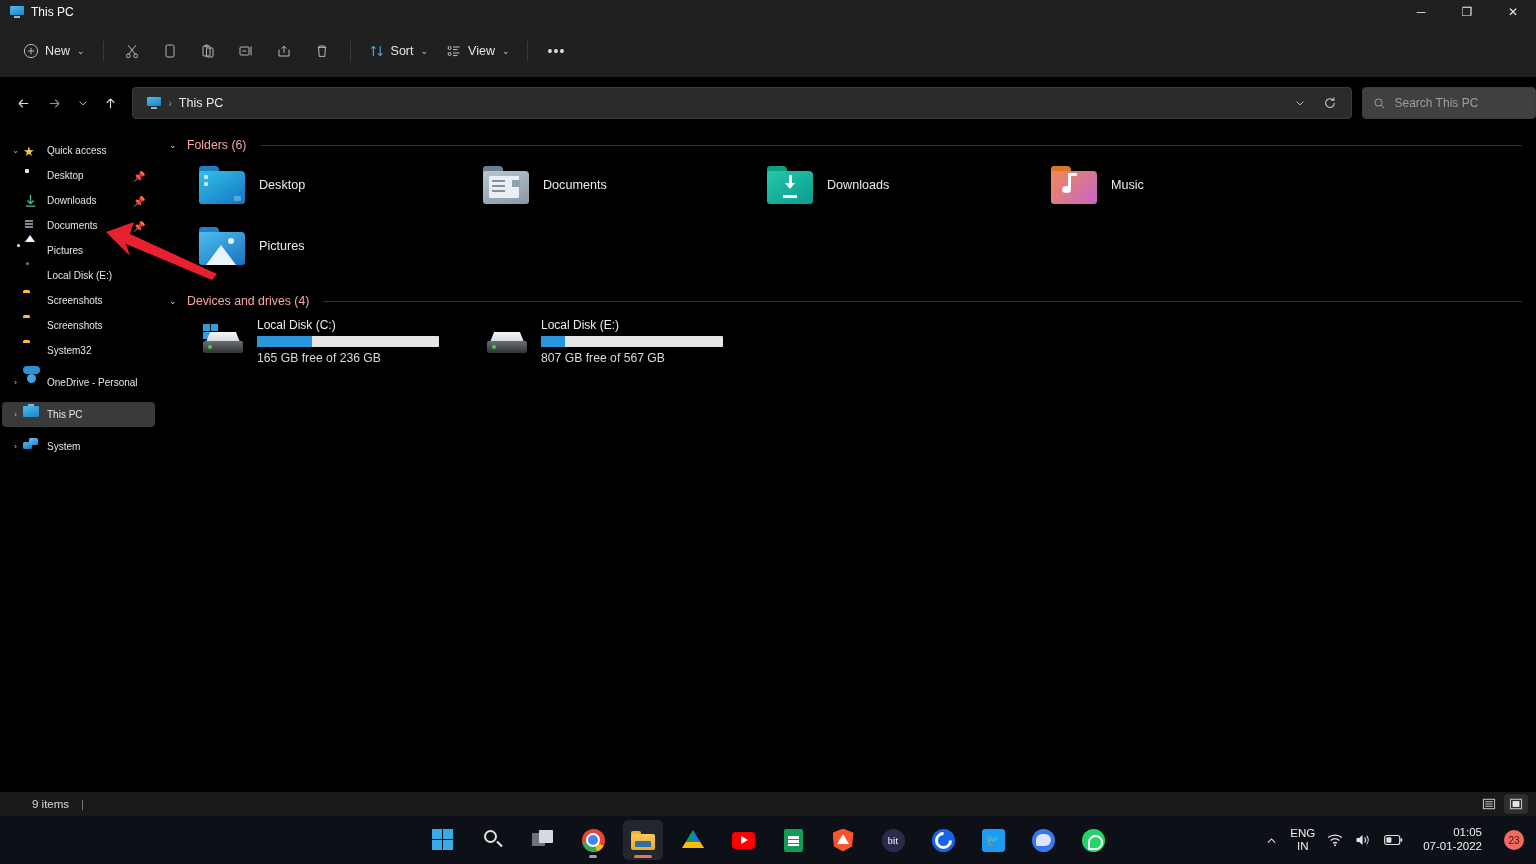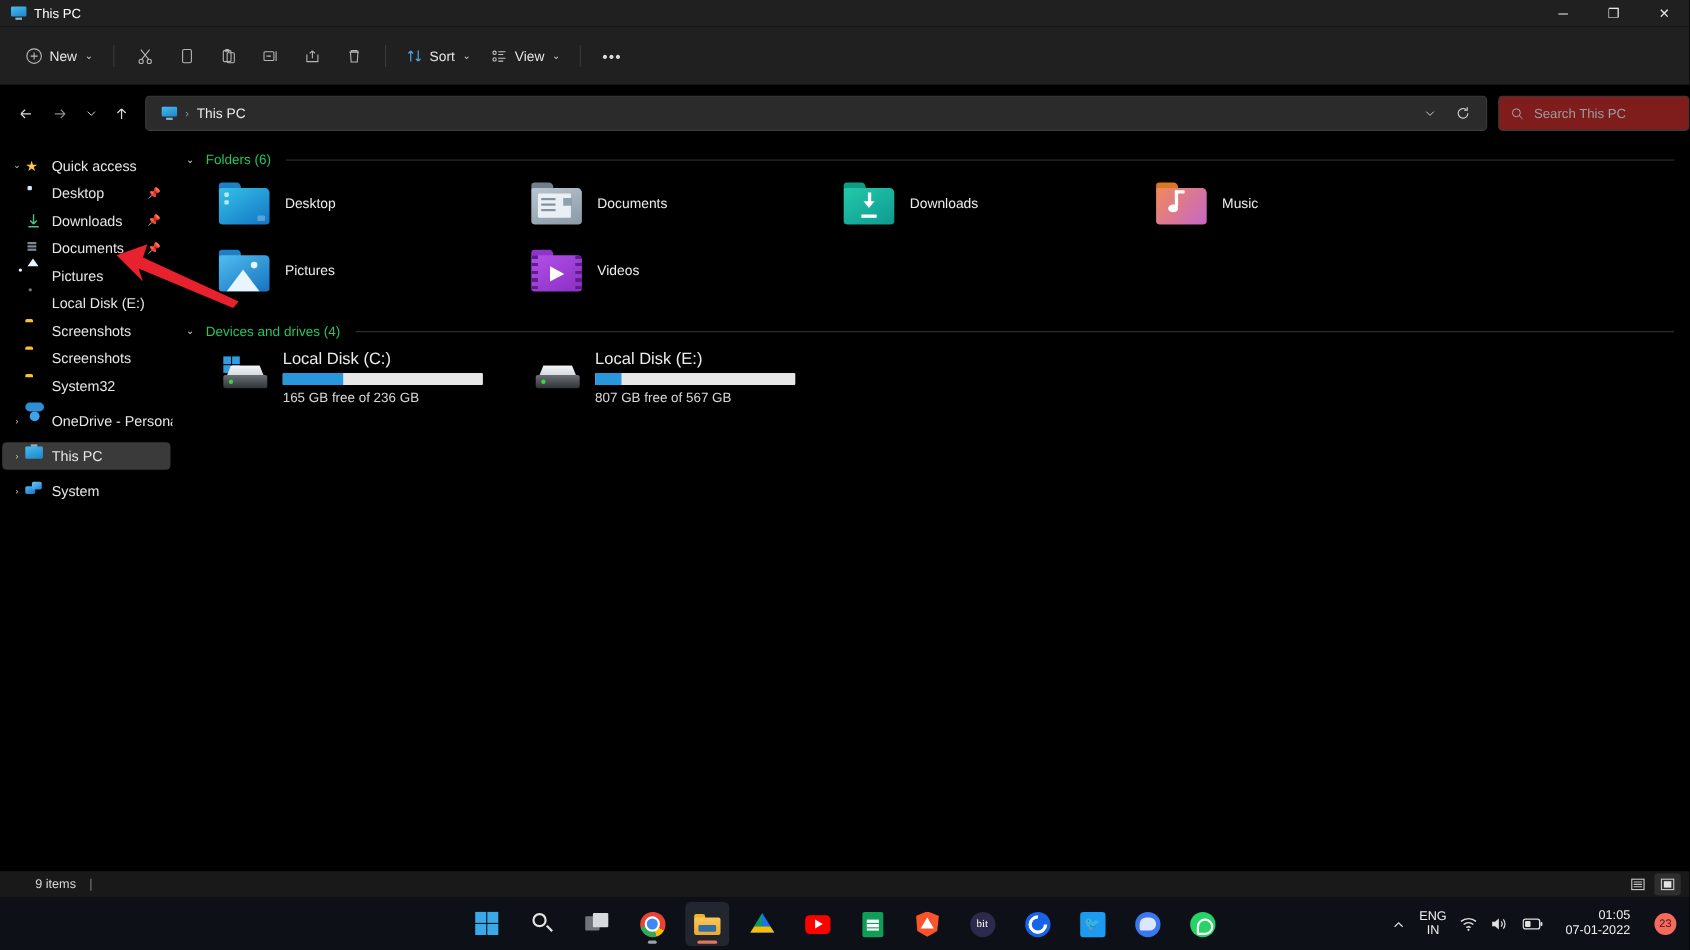--- a/index.html
+++ b/index.html
@@ -69,40 +69,40 @@
   .crumb { display: flex; align-items: center; gap: 7px; padding-left: 8px; }
   .crumb-text { color: #eaeaea; font-size: 12.5px; }
   .crumb-sep { color: #9a9a9a; font-size: 10px; }
   .addr-right { margin-left: auto; display: flex; align-items: center; }
   .addr-ico {
     width: 30px; height: 30px; display: flex; align-items: center; justify-content: center;
     color: #cfcfcf; font-size: 12px; border-radius: 3px;
   }
   .searchbox {
     width: 178px; height: 32px; margin-left: 10px;
-    background: #7f1d1d; border: 1px solid #3b3b3b; border-radius: 4px;
+    background: #404040; border: 1px solid #3b3b3b; border-radius: 4px;
     display: flex; align-items: center; gap: 8px; padding: 0 10px;
   }
   .search-ph { color: #9d9d9d; font-size: 12px; }
 
   
   .sidebar {
     position: absolute; top: 130px; left: 0; width: 157px; height: 662px;
     background: #000000; padding-top: 8px; overflow: hidden;
   }
   .side-row {
     height: 25px; display: flex; align-items: center; position: relative;
     padding-left: 6px; margin: 0 2px; border-radius: 4px;
   }
   .side-row.selected { background: #3a3a3a; }
   .side-exp {
     width: 15px; text-align: center; color: #c8c8c8; font-size: 8px; flex: 0 0 15px;
   }
   .side-ico { width: 17px; height: 17px; margin-right: 7px; flex: 0 0 17px; position: relative; }
-  .side-label { color: #e6e6e6; font-size: 13px; white-space: nowrap; }
+  .side-label { color: #e6e6e6; font-size: 10px; white-space: nowrap; }
   .pin {
     position: absolute; right: 9px; top: 50%; transform: translateY(-50%);
     color: #bdbdbd; font-size: 10px;
   }
   .side-indent { padding-left: 21px; }
   .side-gap { height: 7px; }
 
   
   .folder-yellow {
     width: 16px; height: 13px; background: linear-gradient(180deg,#fbc02d,#f5a623);
@@ -131,21 +131,21 @@
   .net-ico .m2{position:absolute;left:6px;top:0;width:9px;height:7px;background:linear-gradient(150deg,#69c7f5,#2184cf);border-radius:1.5px;}
   .star{color:#f7c948;font-size:13px;line-height:1;}
 
   
   .content {
     position: absolute; top: 130px; left: 157px; width: 1379px; height: 662px;
     background: #000000; overflow: hidden;
   }
   .group-header { display: flex; align-items: center; gap: 8px; padding: 8px 14px 0 12px; }
   .group-chev { color: #d0d0d0; font-size: 9px; width: 10px; }
-  .group-title { color: #22c55e; font-size: 12.3px; white-space: nowrap; }
+  .group-title { color: #fca5a5; font-size: 12.3px; white-space: nowrap; }
   .group-line { flex: 1; height: 1px; background: #303030; margin-left: 6px; }
 
   .grid {
     display: grid; grid-template-columns: repeat(4, 284px);
     padding: 10px 0 0 36px; row-gap: 16px;
   }
   .tile { display: flex; align-items: center; gap: 14px; height: 45px; padding: 0 6px; border-radius: 4px; }
   .tile-label { color: #ececec; font-size: 12.6px; }
 
   
@@ -233,21 +233,21 @@
   .drive-icon .logo { position: absolute; left: 4px; top: 0; width: 17px; height: 16px; display:none; }
   .drive-icon.has-logo .logo { display: block; }
   .drive-icon .logo i {
     position: absolute; width: 7px; height: 7px; background: #2f9ee0; display: block;
   }
   .drive-icon .logo i:nth-child(1){left:0;top:0;}
   .drive-icon .logo i:nth-child(2){left:8px;top:0;}
   .drive-icon .logo i:nth-child(3){left:0;top:8px;}
   .drive-icon .logo i:nth-child(4){left:8px;top:8px;}
   .drive-info { padding-top: 2px; }
-  .drive-name { color: #ececec; font-size: 15px; margin-bottom: 4px; }
+  .drive-name { color: #ececec; font-size: 12px; margin-bottom: 4px; }
   .bar-outer { width: 182px; height: 11px; background: #e6e6e6; border-radius: 1px; overflow: hidden; }
   .bar-fill { height: 11px; background: #2897db; }
   .drive-free { color: #d8d8d8; font-size: 12.2px; margin-top: 4px; }
 
   
   .annot { position: absolute; left: 104px; top: 214px; width: 115px; height: 68px; pointer-events: none; }
 
   
   .statusbar {
     position: absolute; top: 792px; left: 0; width: 1536px; height: 24px;
@@ -595,31 +595,20 @@
         </span>
       <span class="tile-label">Music</span>
     </div>
     <div class="tile">
       <span class="bigfolder f-pictures">
           <span class="tab"></span>
           <span class="body"></span>
         </span>
       <span class="tile-label">Pictures</span>
     </div>
-    <div class="tile">
-      <span class="bigfolder f-videos">
-          <span class="tab"></span>
-          <span class="body">
-            <span class="film-l"></span>
-            <span class="film-r"></span>
-            <span class="play"></span>
-          </span>
-        </span>
-      <span class="tile-label">Videos</span>
-    </div>
   </div>
 
   <div class="group-header" style="margin-top:18px;">
     <span class="group-chev">⌄</span>
     <span class="group-title">Devices and drives (4)</span>
     <span class="group-line"></span>
   </div>
 
   <div class="drivegrid">
 

